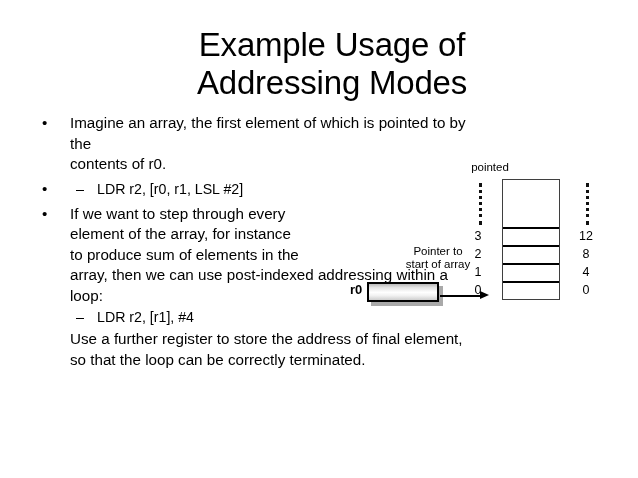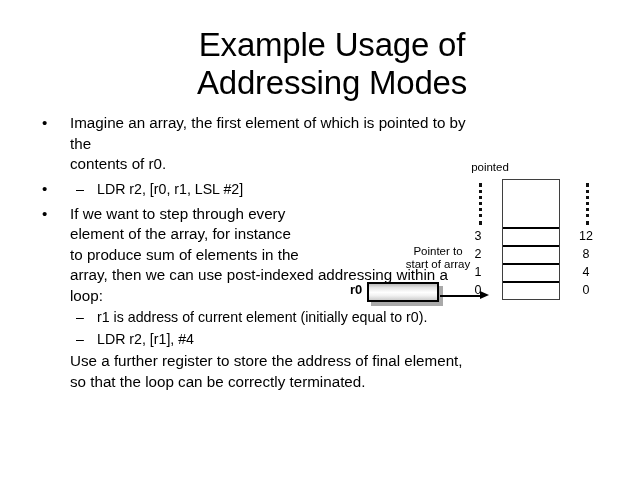--- a/index.html
+++ b/index.html
@@ -239,21 +239,20 @@
   <div class="blk lvl1 gap-before">
     <span class="marker">•</span>
     <span class="txt">If we want to step through every
 element of the array, for instance
 to produce sum of elements in the
 array, then we can use post-indexed addressing within a loop:</span>
   </div>
 
   <div class="blk lvl2 tight">
     <span class="marker">–</span>
-    <span class="txt">r1 is address of current element (initially equal to r0).</span>
   </div>
 
   <div class="blk lvl2 tight">
     <span class="marker">–</span>
     <span class="txt">LDR r2, [r1], #4</span>
   </div>
 
   <div class="blk plain tight">
     <span class="txt">Use a further register to store the address of final element,
 so that the loop can be correctly terminated.</span>

